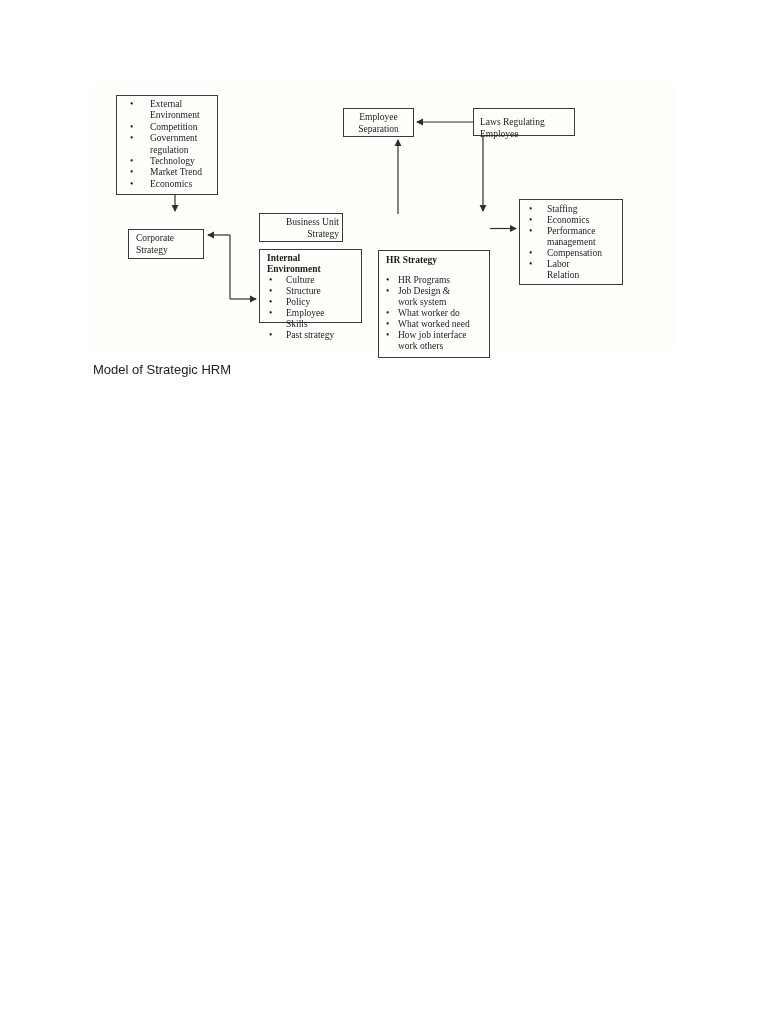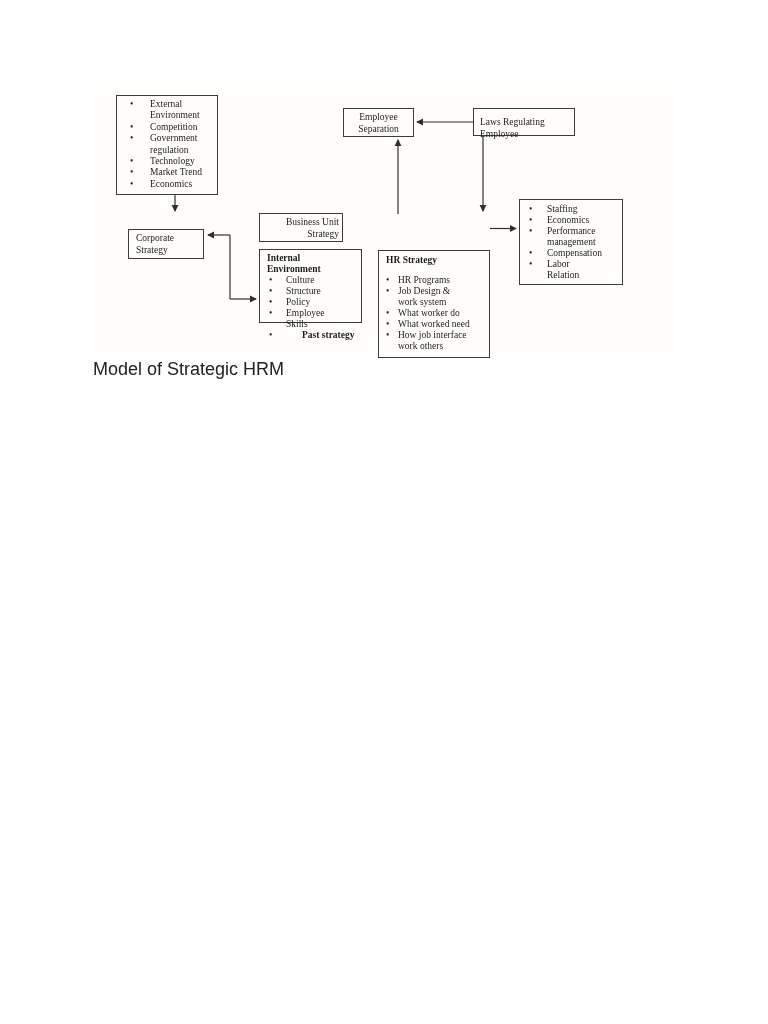--- a/index.html
+++ b/index.html
@@ -54,22 +54,21 @@
     align-items: flex-start;
   }
   .bi .dot {
     flex: none;
     text-align: left;
   }
   .bi .tx {
     white-space: pre-line;
   }
   .bold-item .tx {
-    font-weight: bold;
-    margin-left: 16px;
+    font-weight: normal;
   }
 
   
   .b-ext { left: 26px; top: 10px; width: 102px; height: 100px; padding-top: 3px; line-height: 11.4px; }
   .b-ext .dot { width: 20px; padding-left: 13px; }
 
   
   .b-corp { left: 38px; top: 144px; width: 76px; height: 30px; padding: 3px 3px 0 7px; line-height: 11.5px; }
 
   
@@ -95,21 +94,21 @@
   
   .b-prac { left: 429px; top: 114px; width: 104px; height: 86px; padding-top: 4px; line-height: 11px; }
   .b-prac .dot { width: 18px; padding-left: 9px; }
 
   
   .caption {
     position: absolute;
     left: 93px;
     top: 361px;
     font-family: "Liberation Sans", sans-serif;
-    font-size: 18px;
+    font-size: 13px;
     line-height: 17px;
     color: #212121;
   }
 </style>
 </head>
 <body>
 
 <div class="page">
 
   <div class="figure">

